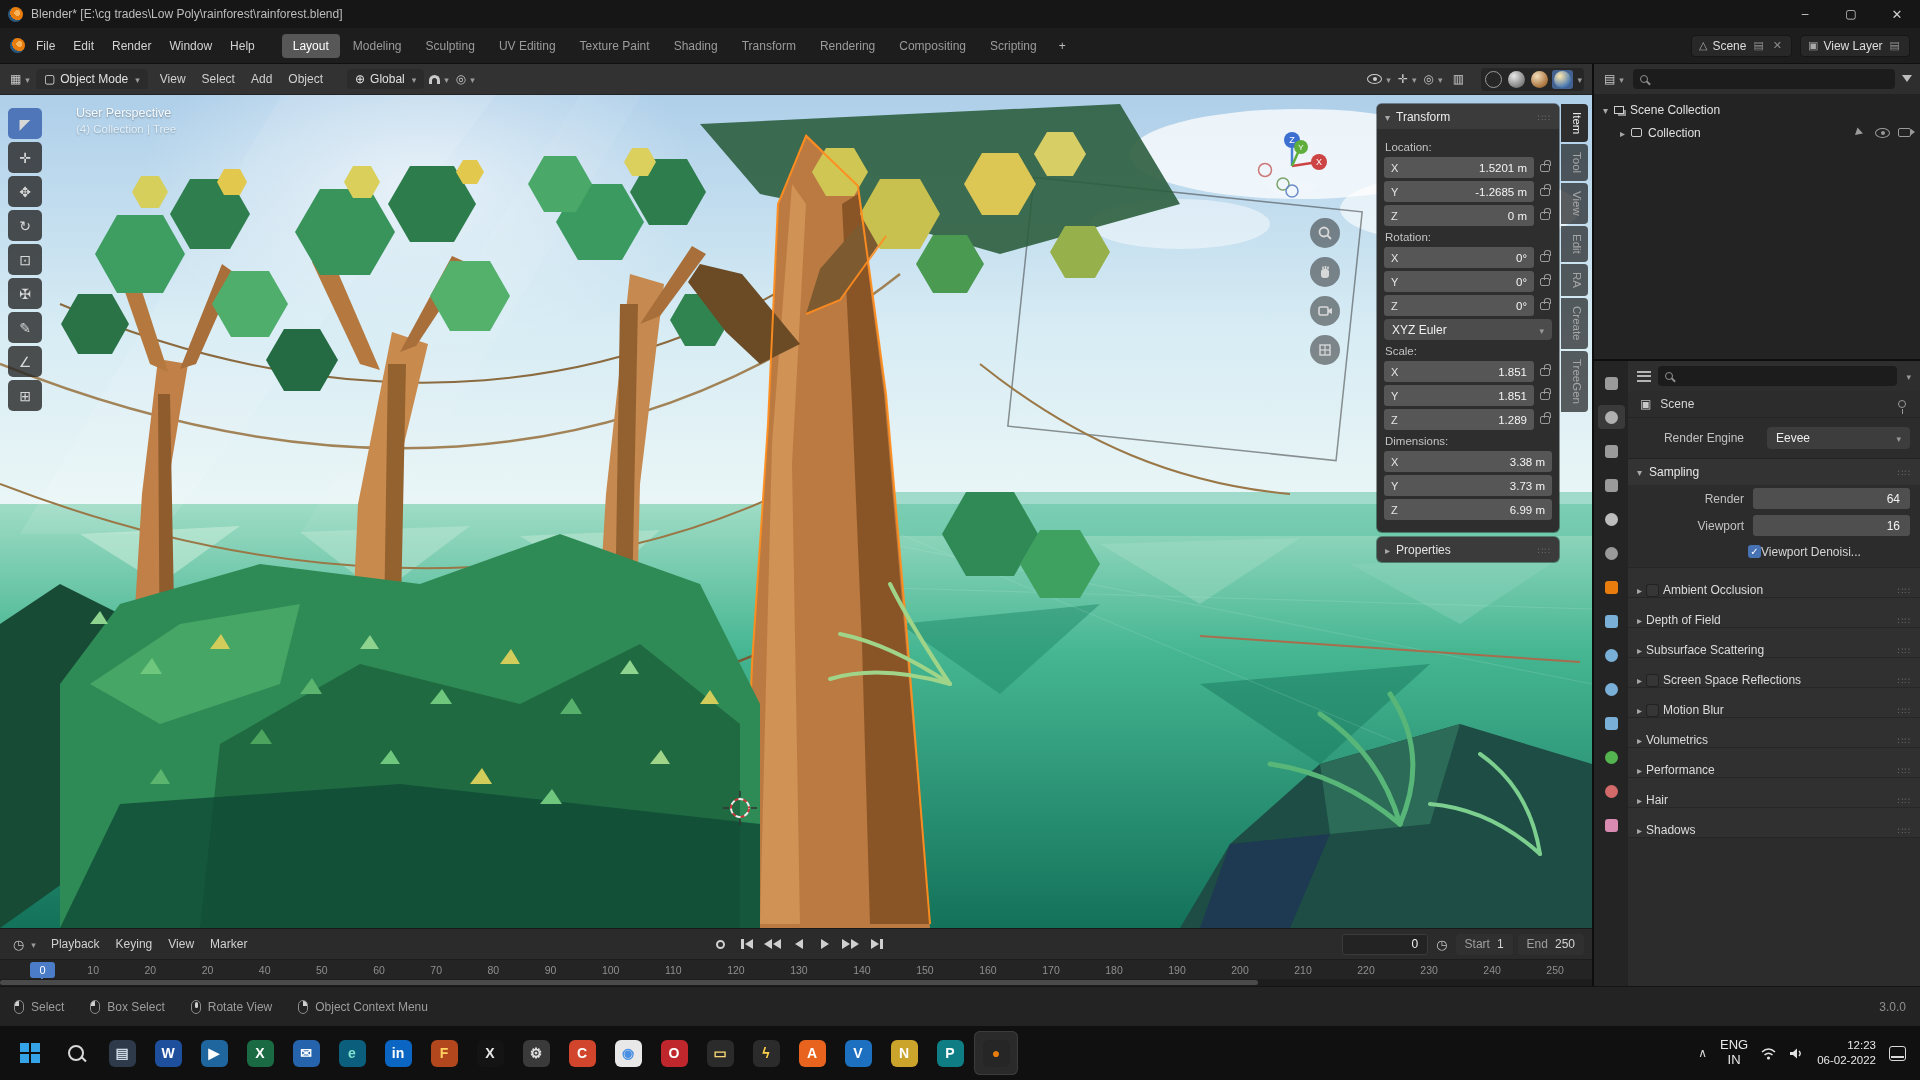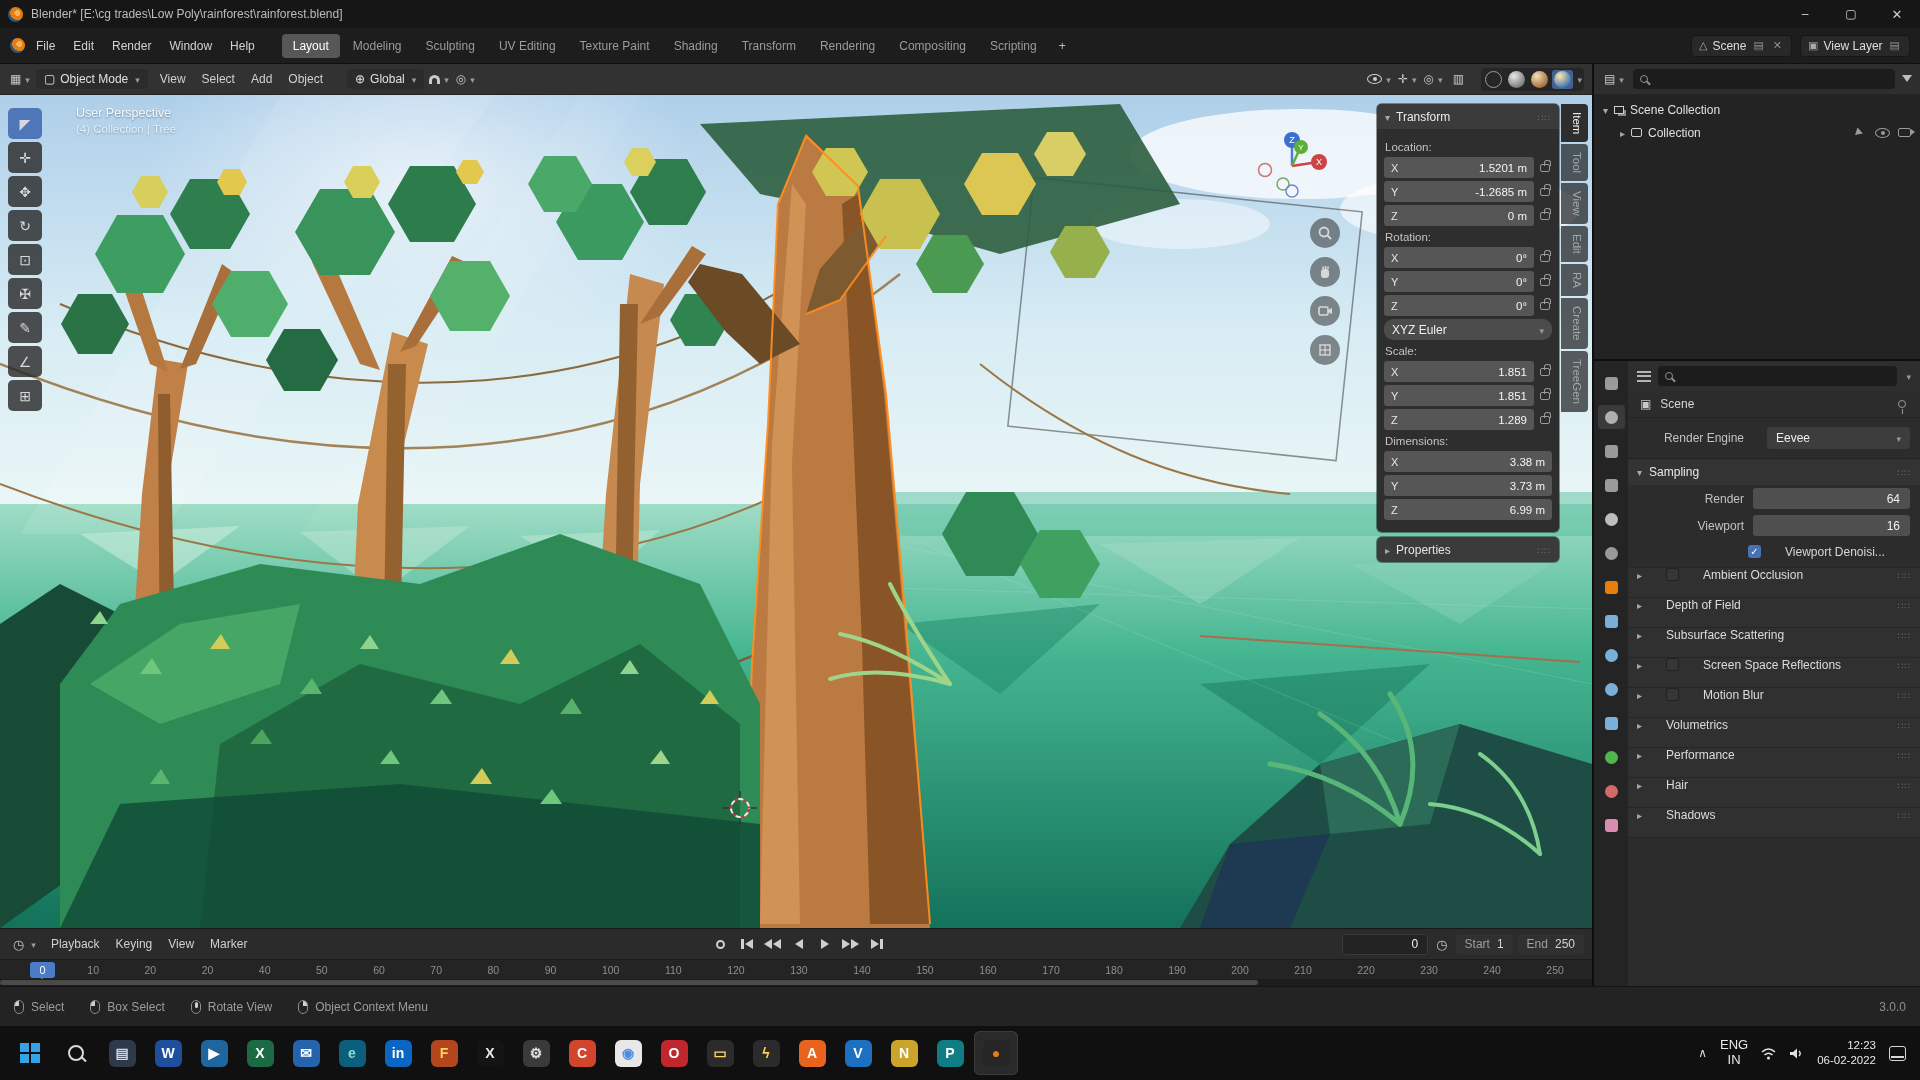--- a/index.html
+++ b/index.html
@@ -72,21 +72,21 @@
 .panel-h{height:25px;background:#3b3b3b;display:flex;align-items:center;gap:6px;padding:0 8px;color:#ececec}
 .panel-b{padding:7px 7px 9px}
 .sub{color:#c3c3c3;margin:5px 1px 4px;font-size:11.5px}
 .trow{display:flex;align-items:center;gap:4px;margin-bottom:3px}
 .tfield{flex:1;height:21px;background:#565656;border-radius:3px;display:flex;align-items:center;padding:0 7px}
 .tfield .ax{color:#e5e5e5;font-size:11px}
 .tfield .val{margin-left:auto;color:#f4f4f4;font-size:11.5px}
 .lockc{width:14px;display:flex;justify-content:center}
 .lock{width:10px;height:8px;border:1.2px solid #9a9a9a;border-radius:2px;position:relative}
 .lock::before{content:"";position:absolute;top:-5px;left:3px;width:5px;height:5px;border:1.2px solid #9a9a9a;border-bottom:none;border-radius:3px 3px 0 0}
-.ndd{height:21px;background:#4c4c4c;border-radius:9px;display:flex;align-items:center;padding:0 8px;margin:2px 0 4px;color:#eee}
+.ndd{height:21px;background:#4c4c4c;border-radius:4px;display:flex;align-items:center;padding:0 8px;margin:2px 0 4px;color:#eee}
 .props-bar{margin-top:5px;background:#3b3b3b;border-radius:5px;height:25px;display:flex;align-items:center;gap:6px;padding:0 8px;box-shadow:0 0 0 1px rgba(0,0,0,.4);color:#e4e4e4}
 .ntabs{width:27px;margin-left:2px;display:flex;flex-direction:column;gap:2px}
 .ntab{writing-mode:vertical-rl;padding:8px 5px;background:rgba(20,20,20,.68);color:#a6a6a6;border-radius:0 4px 4px 0;font-size:11.5px}
 .ntab.active{background:#2e2e2e;color:#f2f2f2}
 
 
 .timeline{height:58px;background:#2b2b2b;border-top:1px solid #191919;display:flex;flex-direction:column}
 .tl-top{height:30px;display:flex;align-items:center;padding:0 8px;gap:5px}
 .transport{display:flex;align-items:center;gap:4px}
 .tbtn{height:20px;min-width:22px;border-radius:3px;display:flex;align-items:center;justify-content:center;gap:1px}
@@ -138,25 +138,25 @@
 .sliders::after{content:"";position:absolute;top:2.5px;left:0;right:0;height:2px;background:#b5b5b5}
 .p-crumb{height:27px;display:flex;align-items:center;gap:7px;padding:0 10px;color:#d6d6d6;border-bottom:1px solid #242424}
 .pin{width:8px;height:8px;border:1.5px solid #9a9a9a;border-radius:50%;position:relative;margin-left:auto;margin-right:4px}
 .pin::after{content:"";position:absolute;left:2.5px;top:8px;width:1.5px;height:5px;background:#9a9a9a}
 .engine-row{display:flex;align-items:center;padding:9px 10px;gap:23px}
 .rlab{flex:0 0 106px;text-align:right;color:#c2c2c2}
 .engine-dd{flex:1;height:22px;background:#3d3d3d;border-radius:4px;display:flex;align-items:center;padding:0 9px;color:#efefef}
 .p-open-h{height:27px;display:flex;align-items:center;gap:7px;padding:0 9px;background:#333;border-top:1px solid #222;color:#e8e8e8}
 .num-row{display:flex;align-items:center;padding:3px 10px;gap:9px}
 .nf{flex:1;height:21px;background:#4f4f4f;border-radius:3px;display:flex;align-items:center;justify-content:flex-end;padding:0 10px;color:#f2f2f2}
-.cb-row{display:flex;align-items:flex-start;gap:24px;padding:6px 10px 8px 120px;color:#d6d6d6}
+.cb-row{display:flex;align-items:flex-start;gap:0;padding:6px 10px 8px 120px;color:#d6d6d6}
 .cb{width:13px;height:13px;border-radius:3px;background:#4772b3;display:flex;align-items:center;justify-content:center}
 .cb::after{content:"✓";color:#fff;font-size:10px}
 .cbe{width:13px;height:13px;border-radius:3px;background:#363636;box-shadow:inset 0 0 0 1px #222;display:none}
-.p-section{height:30px;display:flex;align-items:flex-start;gap:24px;padding:0 9px;border-top:1px solid #262626;background:#303030;color:#dcdcdc}
+.p-section{height:30px;display:flex;align-items:flex-end;gap:4px;padding:0 9px;border-top:1px solid #262626;background:#303030;color:#dcdcdc}
 .p-section.has-cb .cbe{display:block}
 .p-fill{flex:1;background:#2c2c2c;border-top:1px solid #262626}
 
 
 .statusbar{height:40px;background:#232323;display:flex;align-items:center;padding:0 14px;gap:26px;color:#9c9c9c;border-top:1px solid #141414}
 .hint{display:flex;align-items:center;gap:7px}
 .mouse{width:10px;height:14px;border:1.5px solid #8c8c8c;border-radius:5px;position:relative}
 .mouse.mL::before,.mouse.mLd::before{content:"";position:absolute;left:0;top:0;width:4px;height:5px;background:#cfcfcf;border-radius:4px 0 0 0}
 .mouse.mR::before{content:"";position:absolute;right:0;top:0;width:4px;height:5px;background:#cfcfcf;border-radius:0 4px 0 0}
 .mouse.mM::before{content:"";position:absolute;left:3.5px;top:1px;width:2.5px;height:6px;background:#cfcfcf;border-radius:2px}

